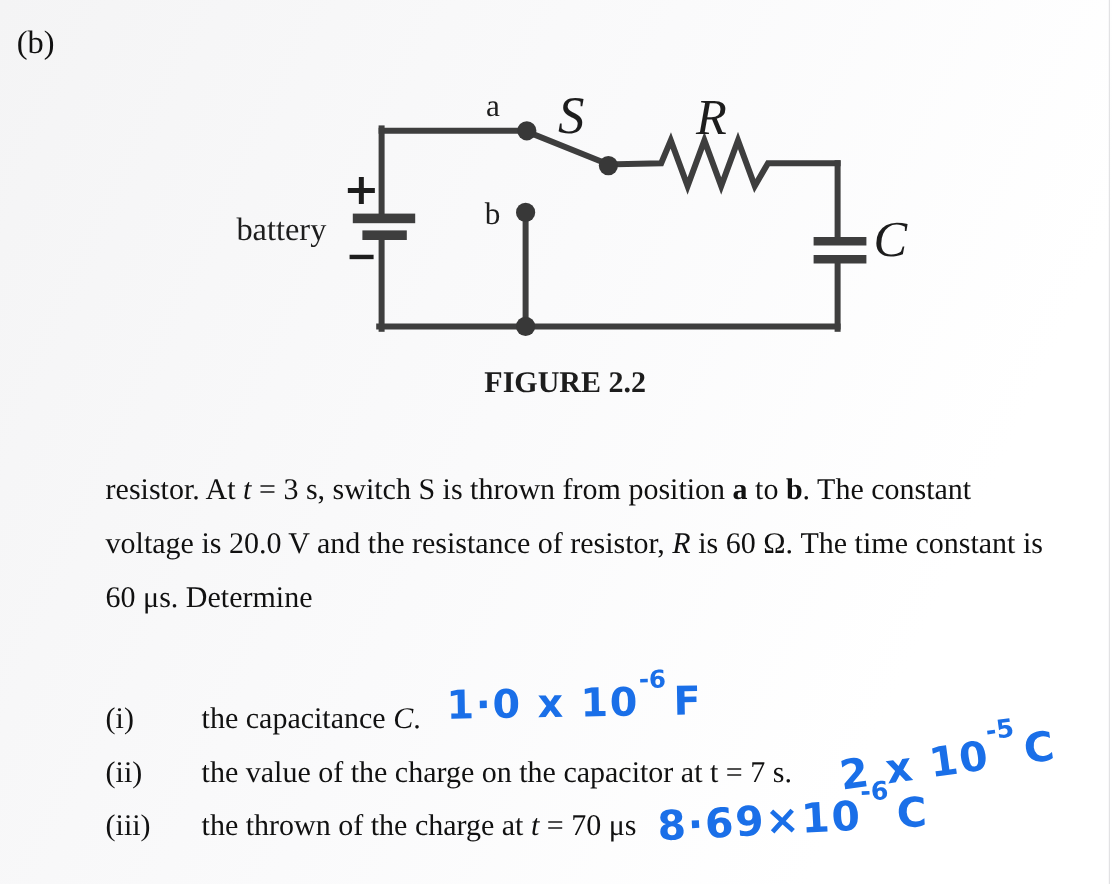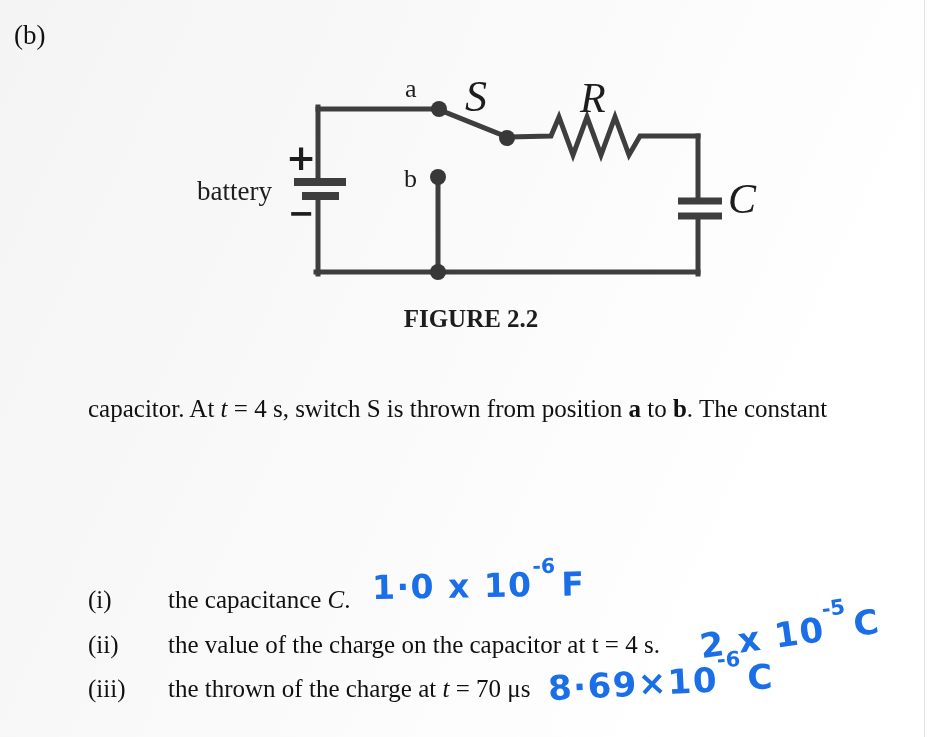--- a/index.html
+++ b/index.html
@@ -78,30 +78,32 @@
       <text x="580" y="112" font-size="42" font-style="italic">R</text>
       <text x="728" y="213" font-size="42" font-style="italic">C</text>
       <text x="197" y="200" font-size="27">battery</text>
       <text x="286" y="170" font-size="36" font-weight="bold" font-family="DejaVu Sans, sans-serif">+</text>
       <text x="288" y="224" font-size="32" font-weight="bold" font-family="DejaVu Sans, sans-serif">−</text>
       <text x="471" y="327" font-size="25" font-weight="bold" text-anchor="middle">FIGURE 2.2</text>
     </g>
   </svg>
 
   <div class="para">
-    <div class="pline"><span>capacitor. At </span><span class="i">t</span><span> = 4 s, switch S is thrown from position </span><span class="b">a</span><span> to </span><span class="b">b</span><span>. The constant</span></div>
+    <div class="pline"><span>resistor. At </span><span class="i">t</span><span> = 3 s, switch S is thrown from position </span><span class="b">a</span><span> to </span><span class="b">b</span><span>. The constant</span></div>
+    <div class="pline"><span>voltage is 20.0 V and the resistance of resistor, </span><span class="i">R</span><span> is 60 Ω. The time constant is</span></div>
+    <div class="pline"><span>60 μs. Determine</span></div>
   </div>
 
   <div class="item" style="left:88px;top:585px;">
     <span class="marker">(i)</span>
     <span class="itext"><span>the capacitance </span><span class="i">C</span><span>.</span></span>
   </div>
   <div class="item" style="left:88px;top:630px;">
     <span class="marker">(ii)</span>
-    <span class="itext"><span>the value of the charge on the capacitor at t = 4 s.</span></span>
+    <span class="itext"><span>the value of the charge on the capacitor at t = 7 s.</span></span>
   </div>
   <div class="item" style="left:88px;top:674px;">
     <span class="marker">(iii)</span>
     <span class="itext"><span>the thrown of the charge at </span><span class="i">t</span><span> = 70 μs</span></span>
   </div>
 
   <div class="ink" style="left:372px;top:568px;font-size:33px;transform:rotate(-1deg);">
     <span>1·0 x 10</span><sup>-6</sup><span class="unit">F</span>
   </div>
   <div class="ink" style="left:700px;top:626px;font-size:34px;transform:rotate(-8deg);">

